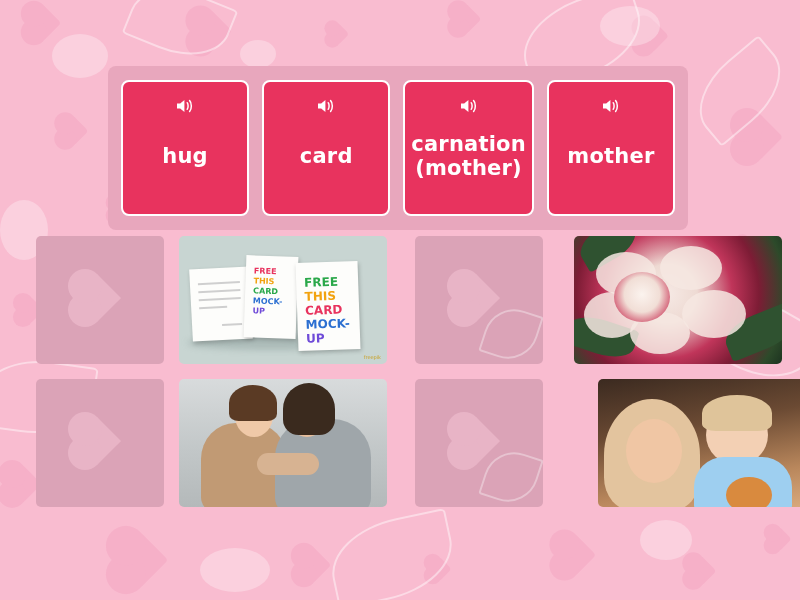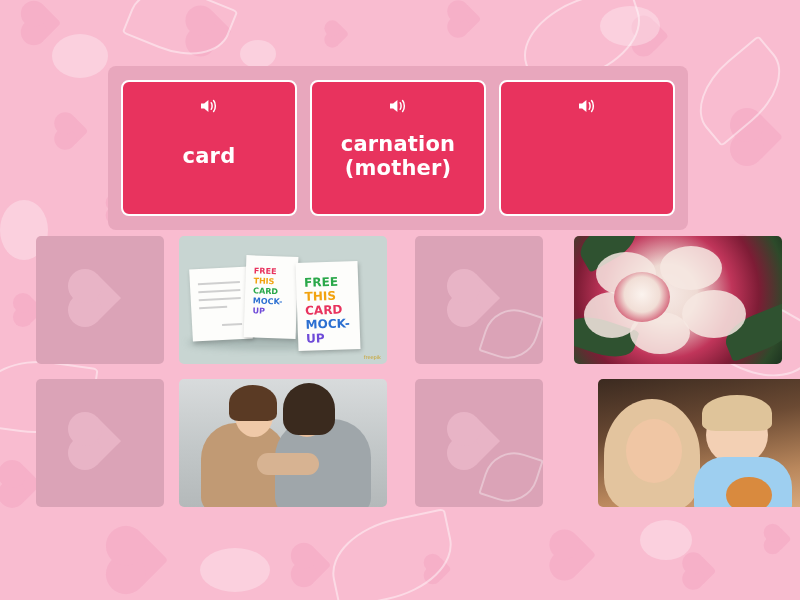--- a/index.html
+++ b/index.html
@@ -254,20 +254,30 @@
   <div class="bg-leaf" style="left:520px; top:0px;   width:120px; height:72px; transform:rotate(-18deg);"></div>
   <div class="bg-leaf" style="left:130px; top:-10px; width:96px;  height:60px; transform:rotate(22deg);"></div>
   <div class="bg-leaf" style="left:-20px; top:360px; width:110px; height:70px; transform:rotate(8deg);"></div>
   <div class="bg-leaf" style="left:330px; top:520px; width:120px; height:74px; transform:rotate(-12deg);"></div>
   <div class="bg-leaf" style="left:700px; top:300px; width:110px; height:70px; transform:rotate(30deg);"></div>
   <div class="bg-leaf" style="left:690px; top:60px;  width:96px;  height:58px; transform:rotate(-40deg);"></div>
 </div>
 
 <div id="word-tray" class="nosel">
 
+  <div class="word-card">
+    <span class="speaker">
+      <svg viewBox="0 0 20 16" width="20" height="16" aria-hidden="true">
+        <path d="M2 5.5h3.2L9.4 2v12L5.2 10.5H2z" fill="#ffffff"></path>
+        <path d="M12.2 4.8c1.2 1.2 1.2 5.2 0 6.4" stroke="#ffffff" stroke-width="1.5" fill="none" stroke-linecap="round"></path>
+        <path d="M14.6 2.6c2.3 2.3 2.3 8.2 0 10.8" stroke="#ffffff" stroke-width="1.5" fill="none" stroke-linecap="round"></path>
+      </svg>
+    </span>
+    <span class="word-label">hug</span>
+  </div>
 
   <div class="word-card">
     <span class="speaker">
       <svg viewBox="0 0 20 16" width="20" height="16" aria-hidden="true">
         <path d="M2 5.5h3.2L9.4 2v12L5.2 10.5H2z" fill="#ffffff"></path>
         <path d="M12.2 4.8c1.2 1.2 1.2 5.2 0 6.4" stroke="#ffffff" stroke-width="1.5" fill="none" stroke-linecap="round"></path>
         <path d="M14.6 2.6c2.3 2.3 2.3 8.2 0 10.8" stroke="#ffffff" stroke-width="1.5" fill="none" stroke-linecap="round"></path>
       </svg>
     </span>
     <span class="word-label">card</span>
@@ -286,20 +296,21 @@
   </div>
 
   <div class="word-card">
     <span class="speaker">
       <svg viewBox="0 0 20 16" width="20" height="16" aria-hidden="true">
         <path d="M2 5.5h3.2L9.4 2v12L5.2 10.5H2z" fill="#ffffff"></path>
         <path d="M12.2 4.8c1.2 1.2 1.2 5.2 0 6.4" stroke="#ffffff" stroke-width="1.5" fill="none" stroke-linecap="round"></path>
         <path d="M14.6 2.6c2.3 2.3 2.3 8.2 0 10.8" stroke="#ffffff" stroke-width="1.5" fill="none" stroke-linecap="round"></path>
       </svg>
     </span>
+    <span class="word-label">mother</span>
   </div>
 </div>
 
 <div id="image-grid">
 
   <div class="tile blank" style="left:0px; top:0px;">
     <span class="deco-heart"></span>
   </div>
 
   <div class="tile wide tile-card-mockup" style="left:143px; top:0px;">

